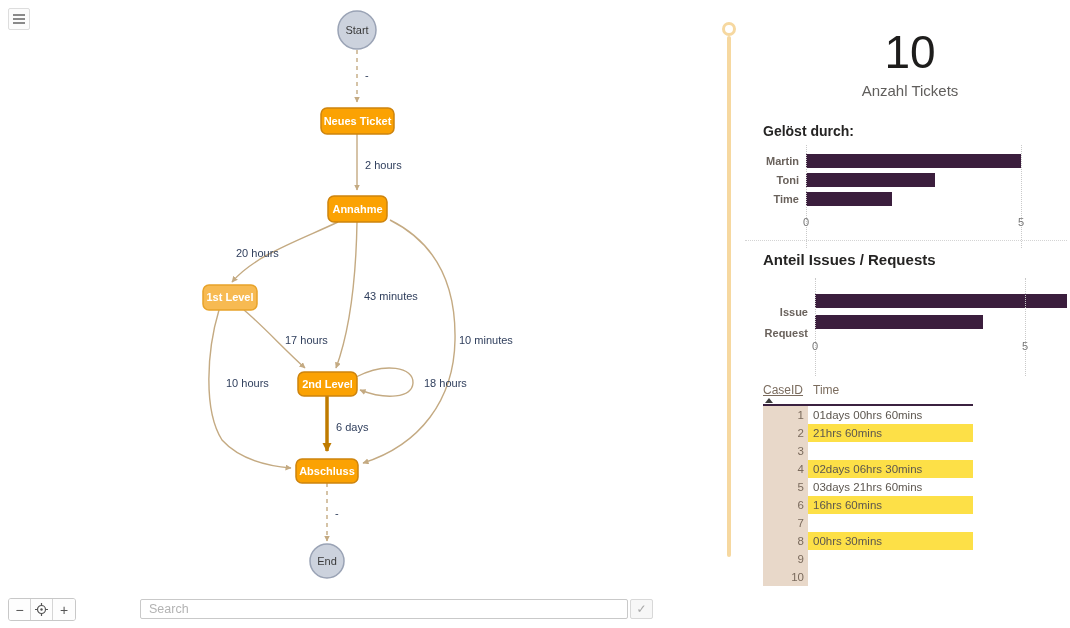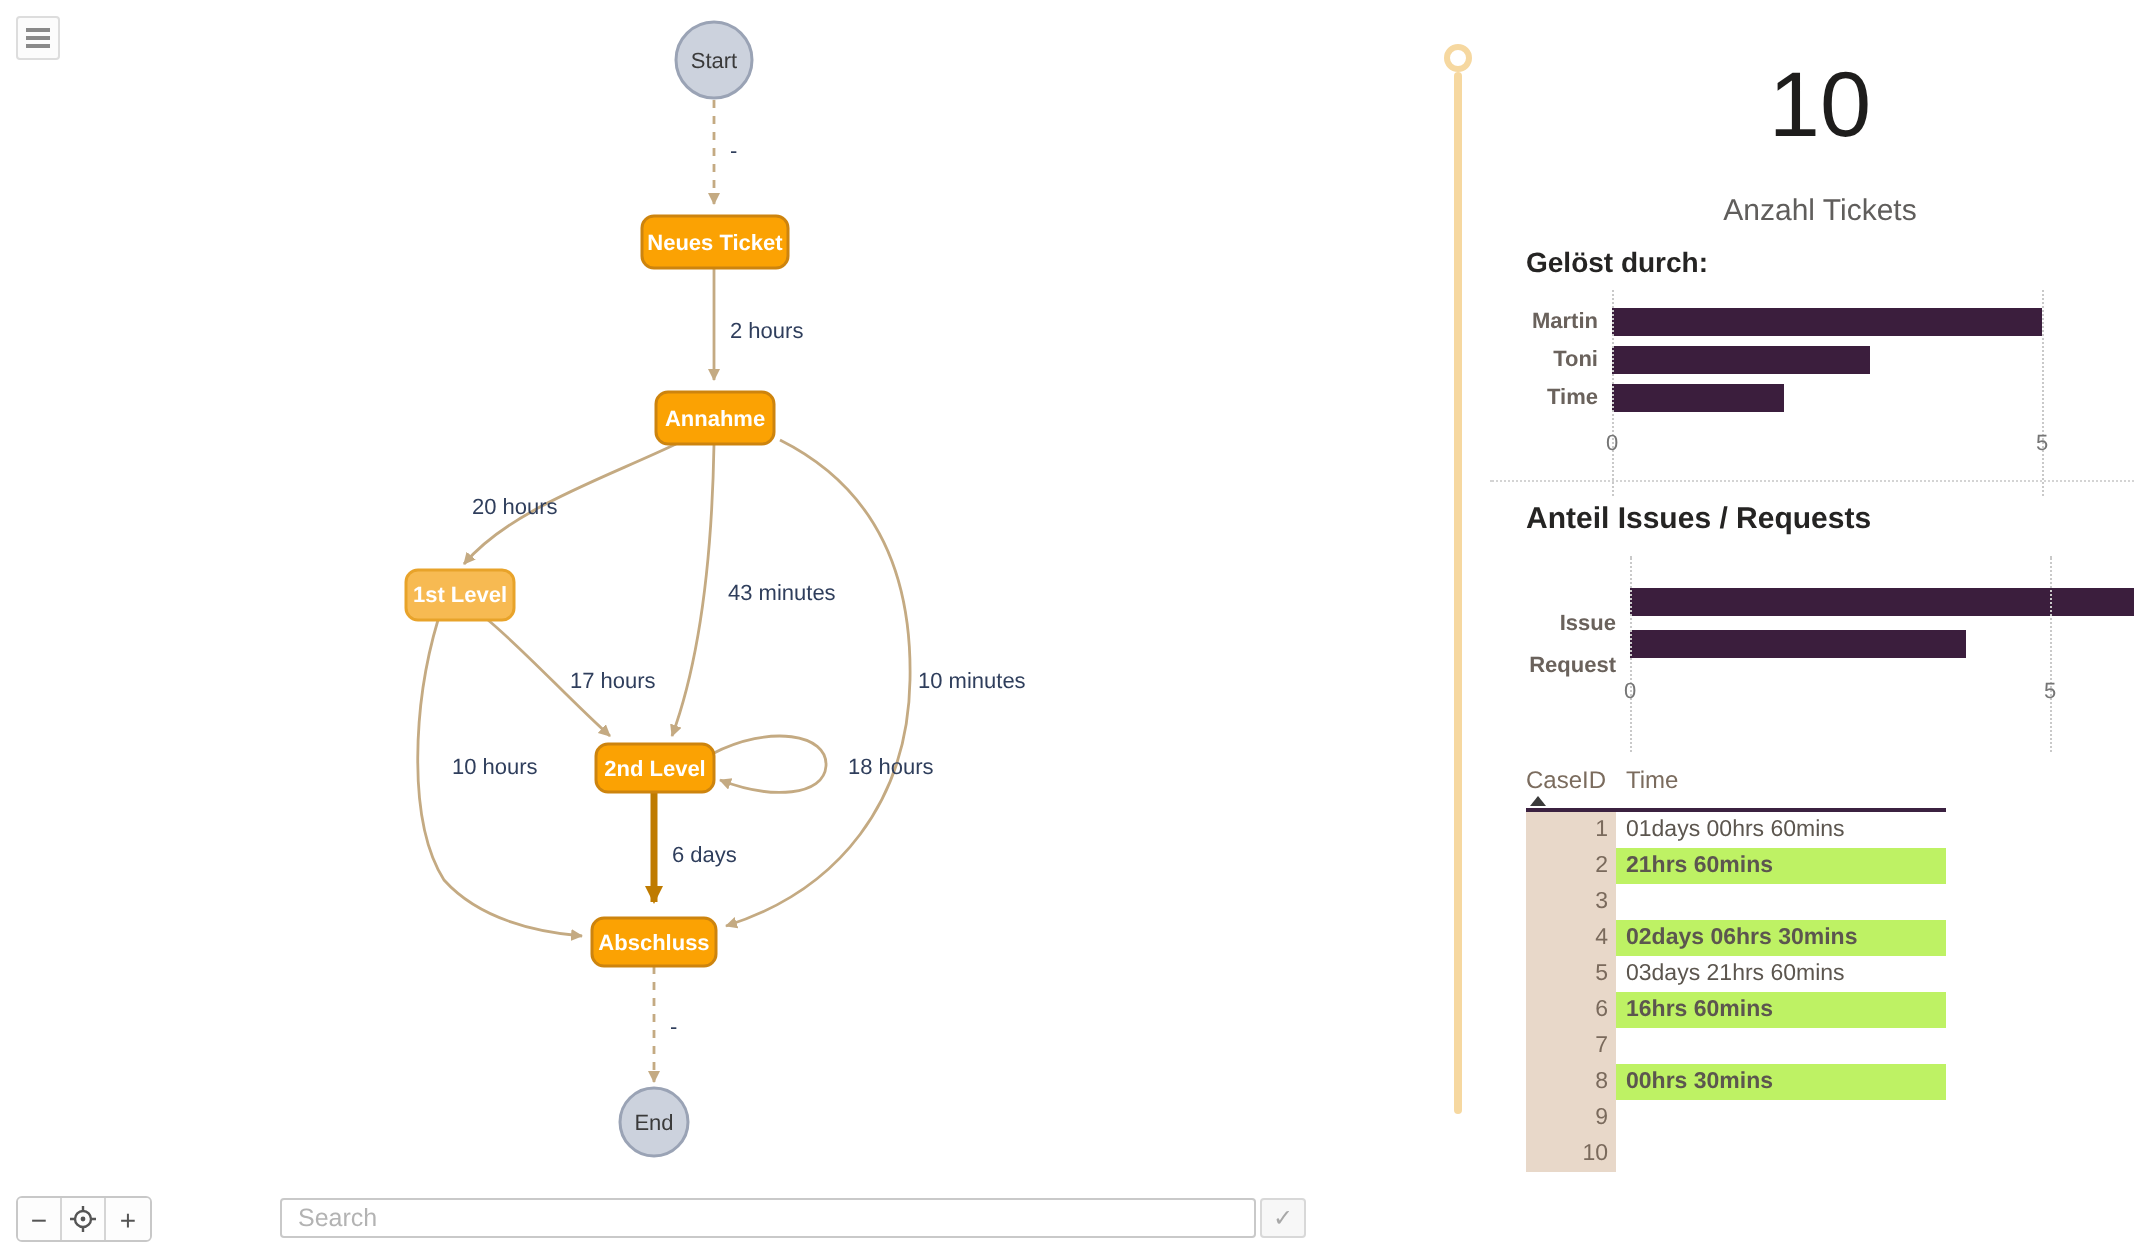--- a/index.html
+++ b/index.html
@@ -35,21 +35,21 @@
     border:1px solid #d8d8d8; border-radius:2px; color:#a8a8a8; font-size:12px;
     display:flex; align-items:center; justify-content:center; cursor:pointer; }
 
   
   .vslider-track { position:absolute; left:727px; top:36px; width:4px; height:521px; background:#f6d8a0; border-radius:2px; }
   .vslider-handle { position:absolute; left:722px; top:22px; width:14px; height:14px; border-radius:50%;
     border:3px solid #f6d8a0; background:#fff; cursor:pointer; }
 
   .kpi { position:absolute; left:755px; top:26px; width:310px; text-align:center; }
   .kpi-value { font-size:46px; color:#1e1d1c; line-height:52px; }
-  .kpi-label { font-size:15px; color:#605e5c; margin-top:19px; }
+  .kpi-label { font-size:15px; color:#605e5c; margin-top:4px; }
 
   .chart-block { position:absolute; width:320px; }
   .chart-title { font-weight:bold; color:#252423; }
   .chart-0 { left:763px; top:123px; }
   .chart-0 .chart-title { font-size:14px; margin-bottom:12px; }
   .chart-1 { left:763px; top:251px; }
   .chart-1 .chart-title { font-size:15px; margin-bottom:22px; }
 
   .plot { position:relative; }
   .crow { display:flex; align-items:center; }
@@ -67,29 +67,29 @@
   .axis-row { position:relative; height:18px; margin-top:4px; }
   .tick { position:absolute; font-size:11px; color:#757575; transform:translateX(-50%); top:4px; }
   .chart-0 .tick-0 { left:43px; } .chart-0 .tick-1 { left:258px; }
   .chart-1 .tick-0 { left:52px; } .chart-1 .tick-1 { left:262px; }
 
   .panel-sep { position:absolute; left:745px; top:240px; width:322px; border-top:1px dotted #d4d4d4; }
 
   
   .ticket-table { position:absolute; left:763px; top:383px; width:210px; font-size:11.5px; }
   .thead { display:flex; color:#7b6c5e; font-size:12px; height:23px; align-items:flex-start; }
-  .th-caseid { width:45px; position:relative; }
+  .th-caseid { width:45px; position:relative;text-decoration:underline; }
   .th-time { width:165px; padding-left:5px; }
   .sort-arrow { position:absolute; left:2px; top:15px; width:0; height:0;
     border-left:4px solid transparent; border-right:4px solid transparent; border-bottom:5px solid #3b3b3b; }
   .thead-rule { border-bottom:2px solid #3b2140; }
   .trow { display:flex; height:18px; line-height:18px; cursor:pointer; }
   .tcell-id { width:45px; background:#e8d8c9; color:#7a6a5c; text-align:right; padding-right:4px; flex:none; }
   .tcell-time { width:165px; padding-left:5px; color:#5c564f; flex:none; }
-  .trow.alt .tcell-time { background:#bef264;font-weight:bold; }
+  .trow.alt .tcell-time { background:#fde047; }
 </style>
 </head>
 <body>
 
 <div class="canvas">
 
   <div class="menu-btn">
     <span></span>
     <span></span>
     <span></span>

